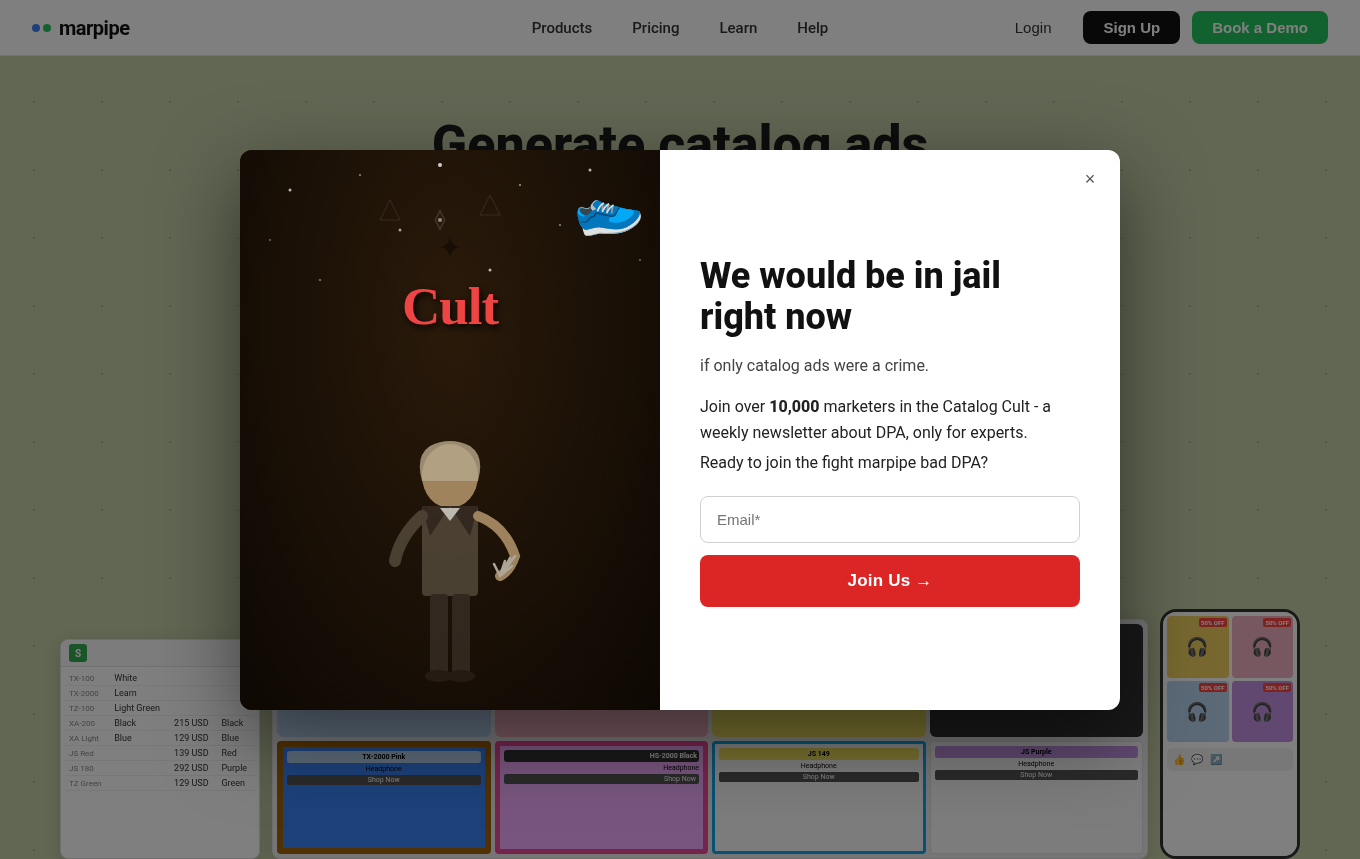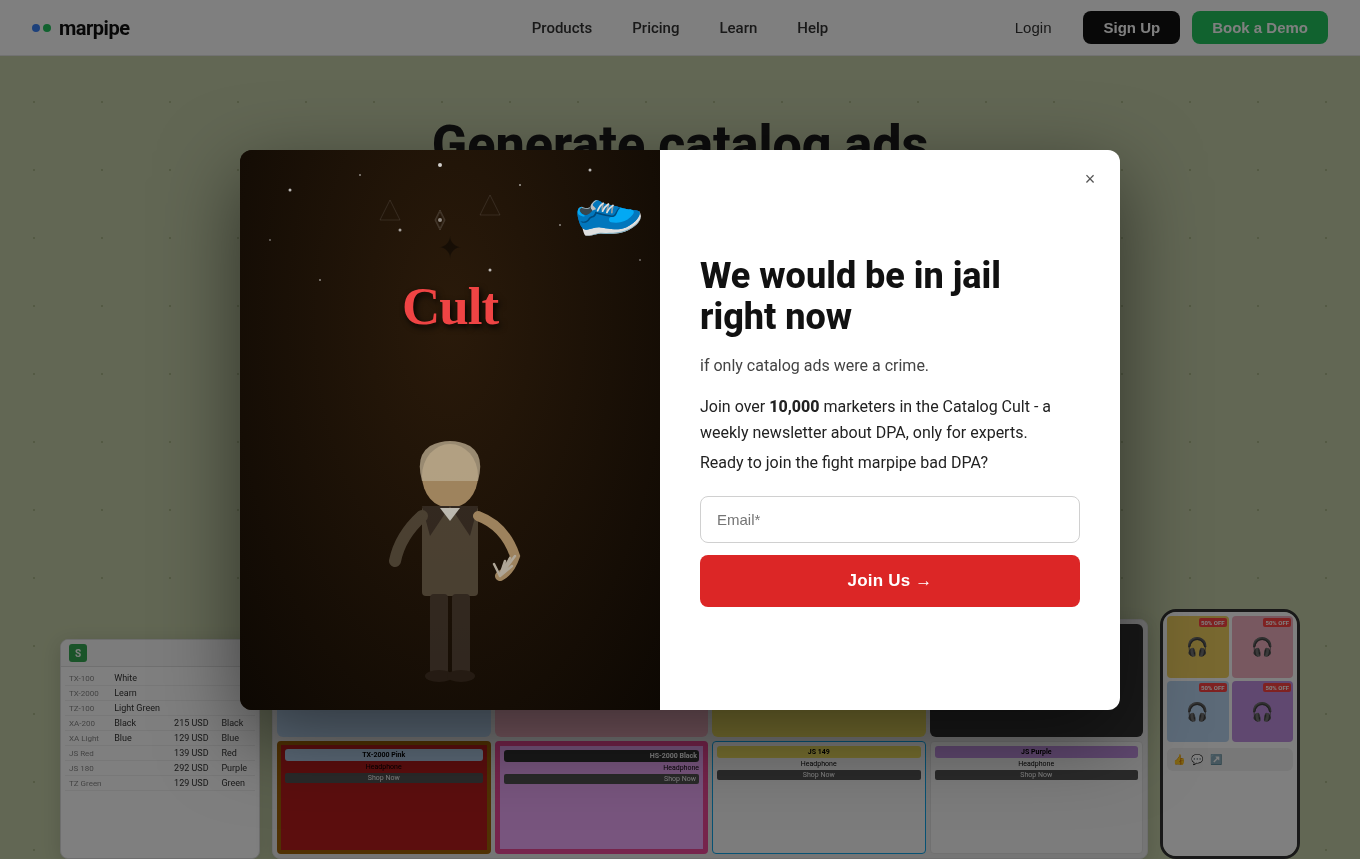--- a/index.html
+++ b/index.html
@@ -493,31 +493,31 @@
         <span style="position:absolute;top:3px;left:3px;background:#ff4444;color:white;font-size:7px;font-weight:bold;padding:1px 3px;border-radius:2px;">50% OFF</span>
         <span style="font-size:26px;">🎧</span>
       </div>
       <div class="headphone-card" style="background:#f0e060; border-radius:6px; display:flex; flex-direction:column; align-items:center; justify-content:center; position:relative; padding:6px;">
         <span style="position:absolute;top:3px;left:3px;background:#ff4444;color:white;font-size:7px;font-weight:bold;padding:1px 3px;border-radius:2px;">50% OFF</span>
         <span style="font-size:26px;">🎧</span>
       </div>
       <div style="background:#333; border-radius:6px; display:flex; align-items:center; justify-content:center;">
         <span style="font-size:26px;">🎧</span>
       </div>
-      <div style="background:#b91c1c; border-radius:4px; padding:4px; font-size:8px; text-align:center; border:4px solid #a16207;">
+      <div style="background:#3b82f6; border-radius:4px; padding:4px; font-size:8px; text-align:center; border:6px solid #a16207;">
         <div style="background:#b8d4f0; border-radius:3px; margin-bottom:2px; font-size:7px; padding:2px; font-weight:bold;">TX-2000 Pink</div>
         <div style="font-size:7px;">Headphone</div>
         <div style="font-size:7px; background:#555; color:white; border-radius:2px; padding:1px 3px; margin-top:2px;">Shop Now</div>
       </div>
       <div style="background:#f0abfc; border-radius:4px; padding:4px; font-size:8px; text-align:right; border:5px solid #ec4899;">
         <div style="background:#333; border-radius:3px; margin-bottom:2px; font-size:7px; padding:2px; font-weight:bold; color:white;">HS-2000 Black</div>
         <div style="font-size:7px;">Headphone</div>
         <div style="font-size:7px; background:#555; color:white; border-radius:2px; padding:1px 3px; margin-top:2px;">Shop Now</div>
       </div>
-      <div style="background:#f9f9f9; border-radius:4px; padding:4px; font-size:8px; text-align:center; border:1px solid #0ea5e9;">
+      <div style="background:#f9f9f9; border-radius:4px; padding:4px; font-size:8px; text-align:center; border:3px solid #0ea5e9;">
         <div style="background:#f0e060; border-radius:3px; margin-bottom:2px; font-size:7px; padding:2px; font-weight:bold;">JS 149</div>
         <div style="font-size:7px;">Headphone</div>
         <div style="font-size:7px; background:#555; color:white; border-radius:2px; padding:1px 3px; margin-top:2px;">Shop Now</div>
       </div>
       <div style="background:#f9f9f9; border-radius:4px; padding:4px; font-size:8px; text-align:center; border:1px solid #e0e0e0;">
         <div style="background:#c090e0; border-radius:3px; margin-bottom:2px; font-size:7px; padding:2px; font-weight:bold;">JS Purple</div>
         <div style="font-size:7px;">Headphone</div>
         <div style="font-size:7px; background:#555; color:white; border-radius:2px; padding:1px 3px; margin-top:2px;">Shop Now</div>
       </div>
     </div>

